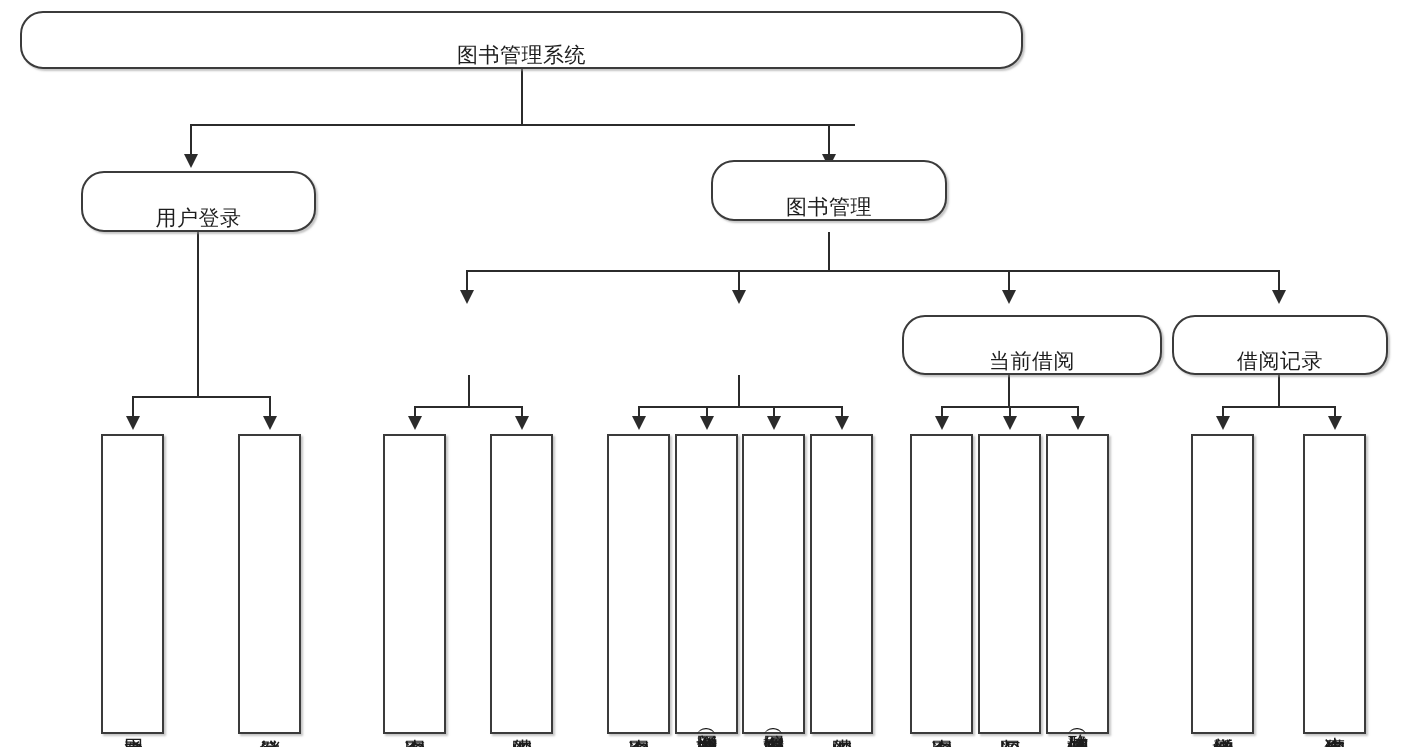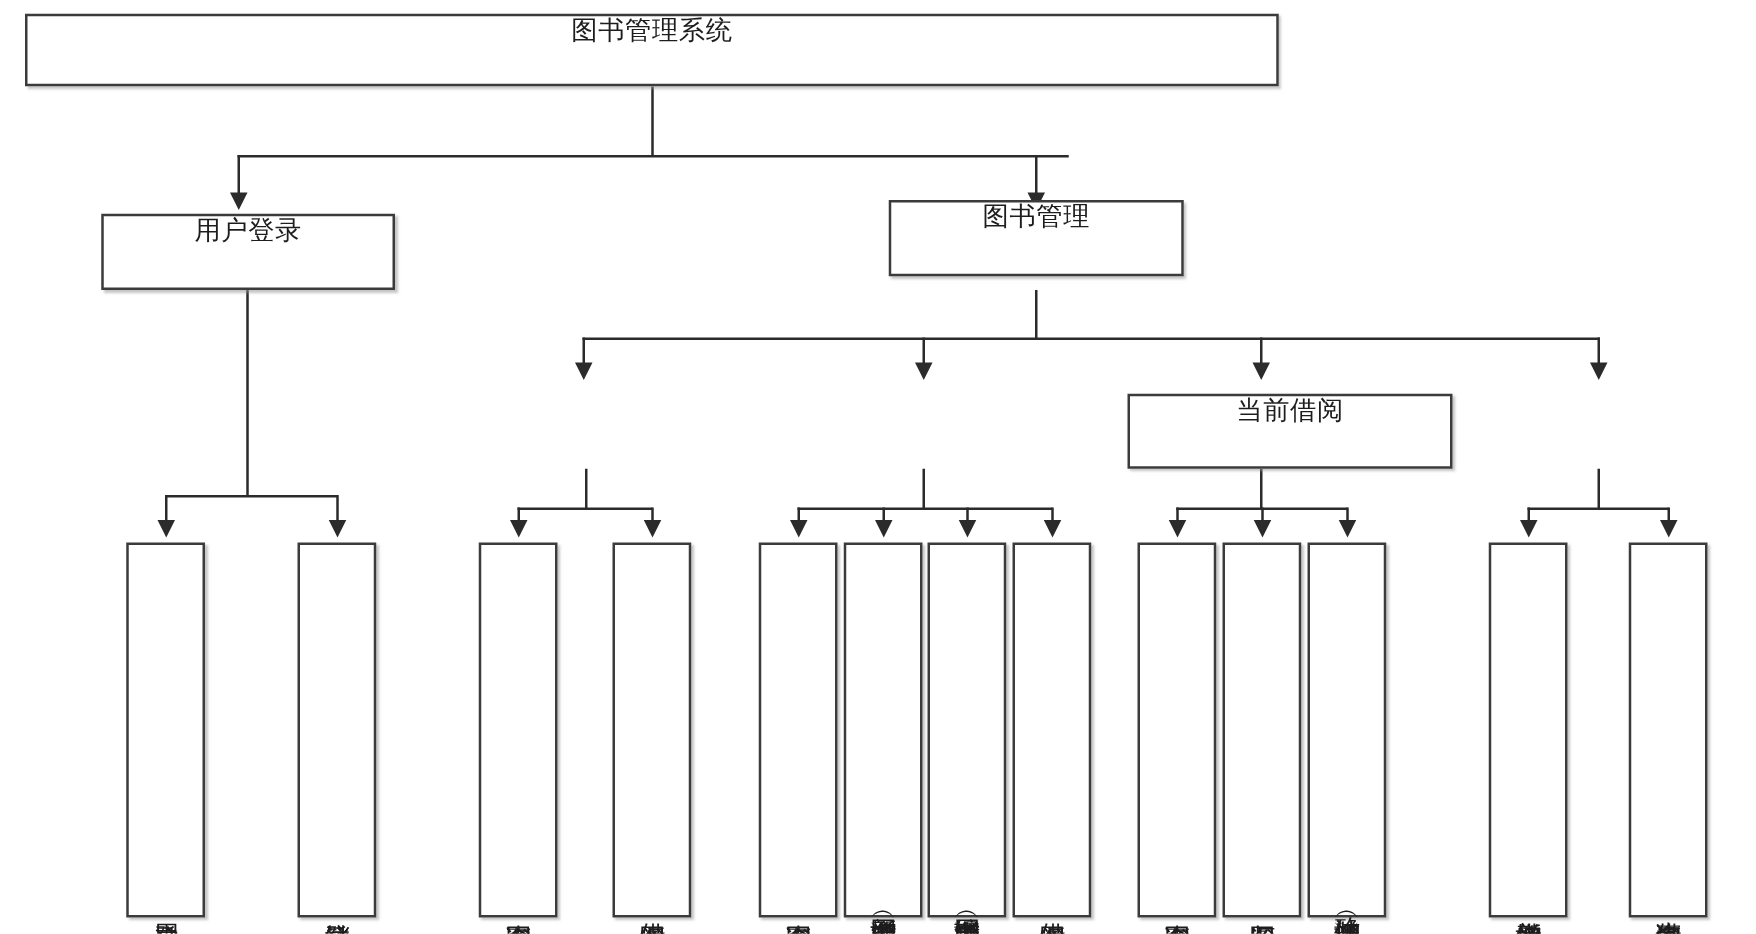--- a/index.html
+++ b/index.html
@@ -14,21 +14,21 @@
     box-shadow:2px 2px 2px rgba(150,150,150,0.55);
   }
   .node .lbl{
     display:block;
     color:#1d1d1d;
     text-align:center;
     white-space:nowrap;
     letter-spacing:0.5px;
   }
   
-  .node.h{display:flex;align-items:flex-start;justify-content:center;}
+  .node.h{display:flex;align-items:flex-end;justify-content:center;border-radius:23px;}
   .node.h .lbl{font-size:21px;line-height:1.1;}
 
   
   .node.v{display:flex;align-items:flex-end;justify-content:center;padding-bottom:6px;}
   .node.v .lbl{
     writing-mode:vertical-rl;
     text-orientation:upright;
     font-size:21px;
     line-height:1.18;
     letter-spacing:1px;
@@ -132,20 +132,23 @@
   <div class="node h" style="left:711px;top:160px;width:236px;height:61px;">
     <span class="lbl">图书管理</span>
   </div>
 
 
 
   <div class="node h" style="left:902px;top:315px;width:260px;height:60px;">
     <span class="lbl">当前借阅</span>
   </div>
 
+  <div class="node h" style="left:1172px;top:315px;width:216px;height:60px;">
+    <span class="lbl">借阅记录</span>
+  </div>
 
   <div class="node v" style="left:101px;top:434px;width:63px;height:300px;">
     <span class="lbl">用户登录</span>
   </div>
   <div class="node v" style="left:238px;top:434px;width:63px;height:300px;">
     <span class="lbl">注销登录</span>
   </div>
 
   <div class="node v" style="left:383px;top:434px;width:63px;height:300px;">
     <span class="lbl">查询图书</span>

